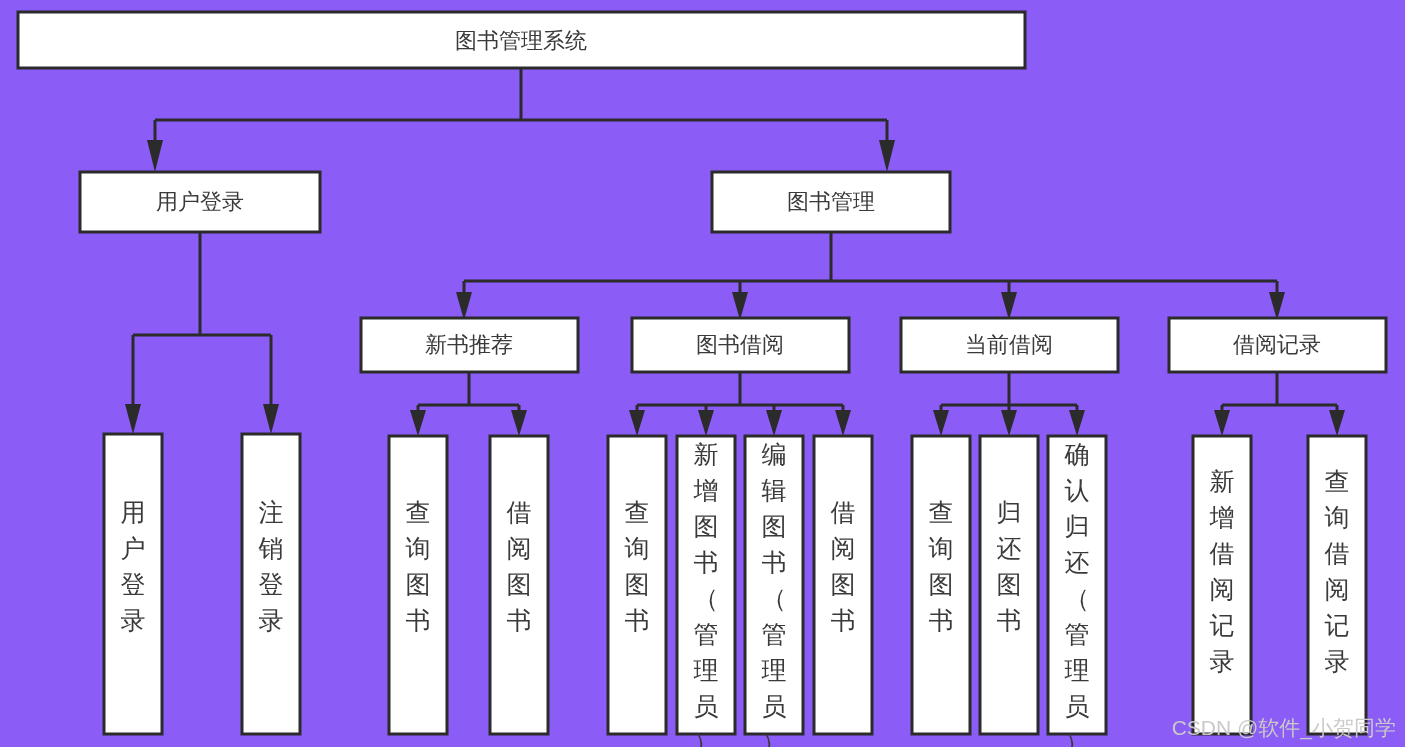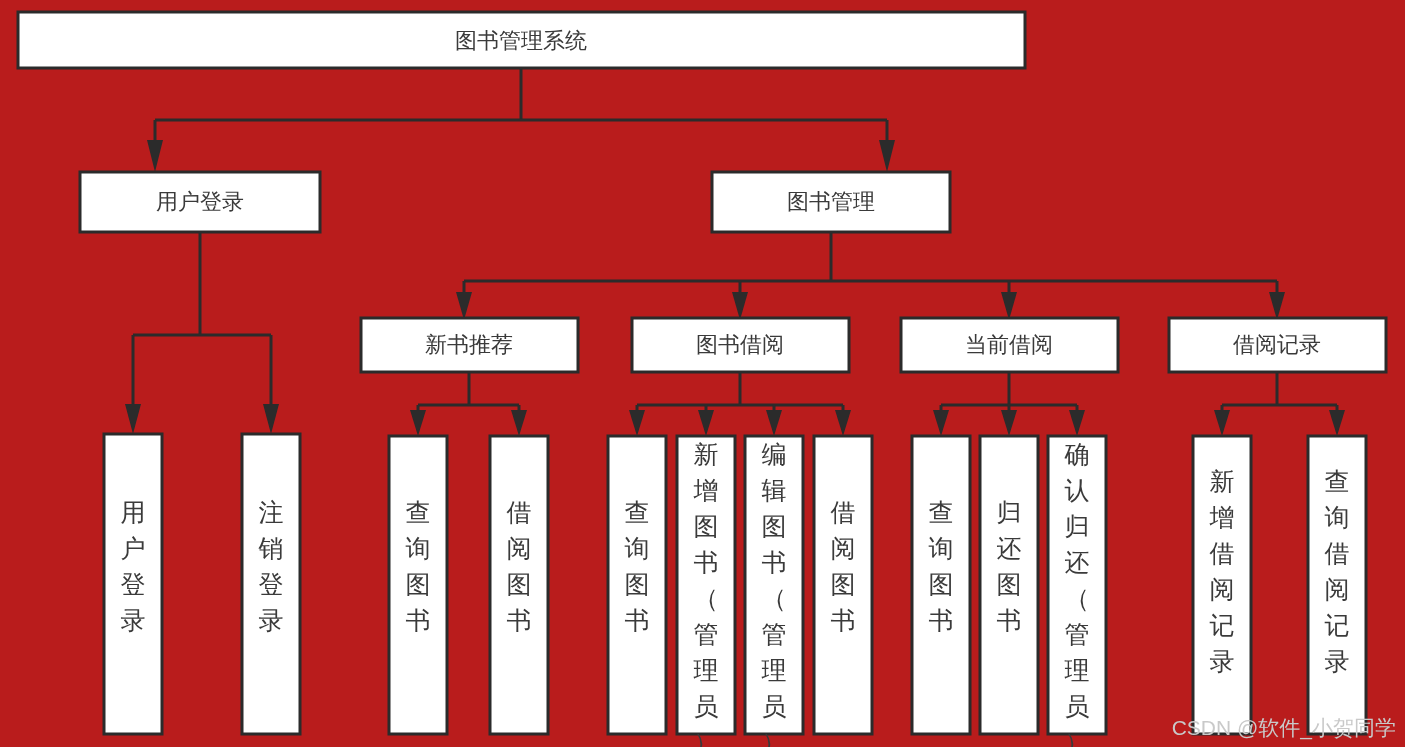--- a/index.html
+++ b/index.html
@@ -12,21 +12,21 @@
     width: 1405px;
     height: 747px;
     font-family: "Liberation Sans", "DejaVu Sans", sans-serif;
     overflow: hidden;
     position: relative;
   }
   #diagram-root {
     position: relative;
     width: 1405px;
     height: 747px;
-    background: #b91c1c;
+    background: #8b5cf6;
   }
   svg.diagram-canvas {
     position: absolute;
     left: 0;
     top: 0;
     width: 1405px;
     height: 747px;
     display: block;
   }
   .node-box {

